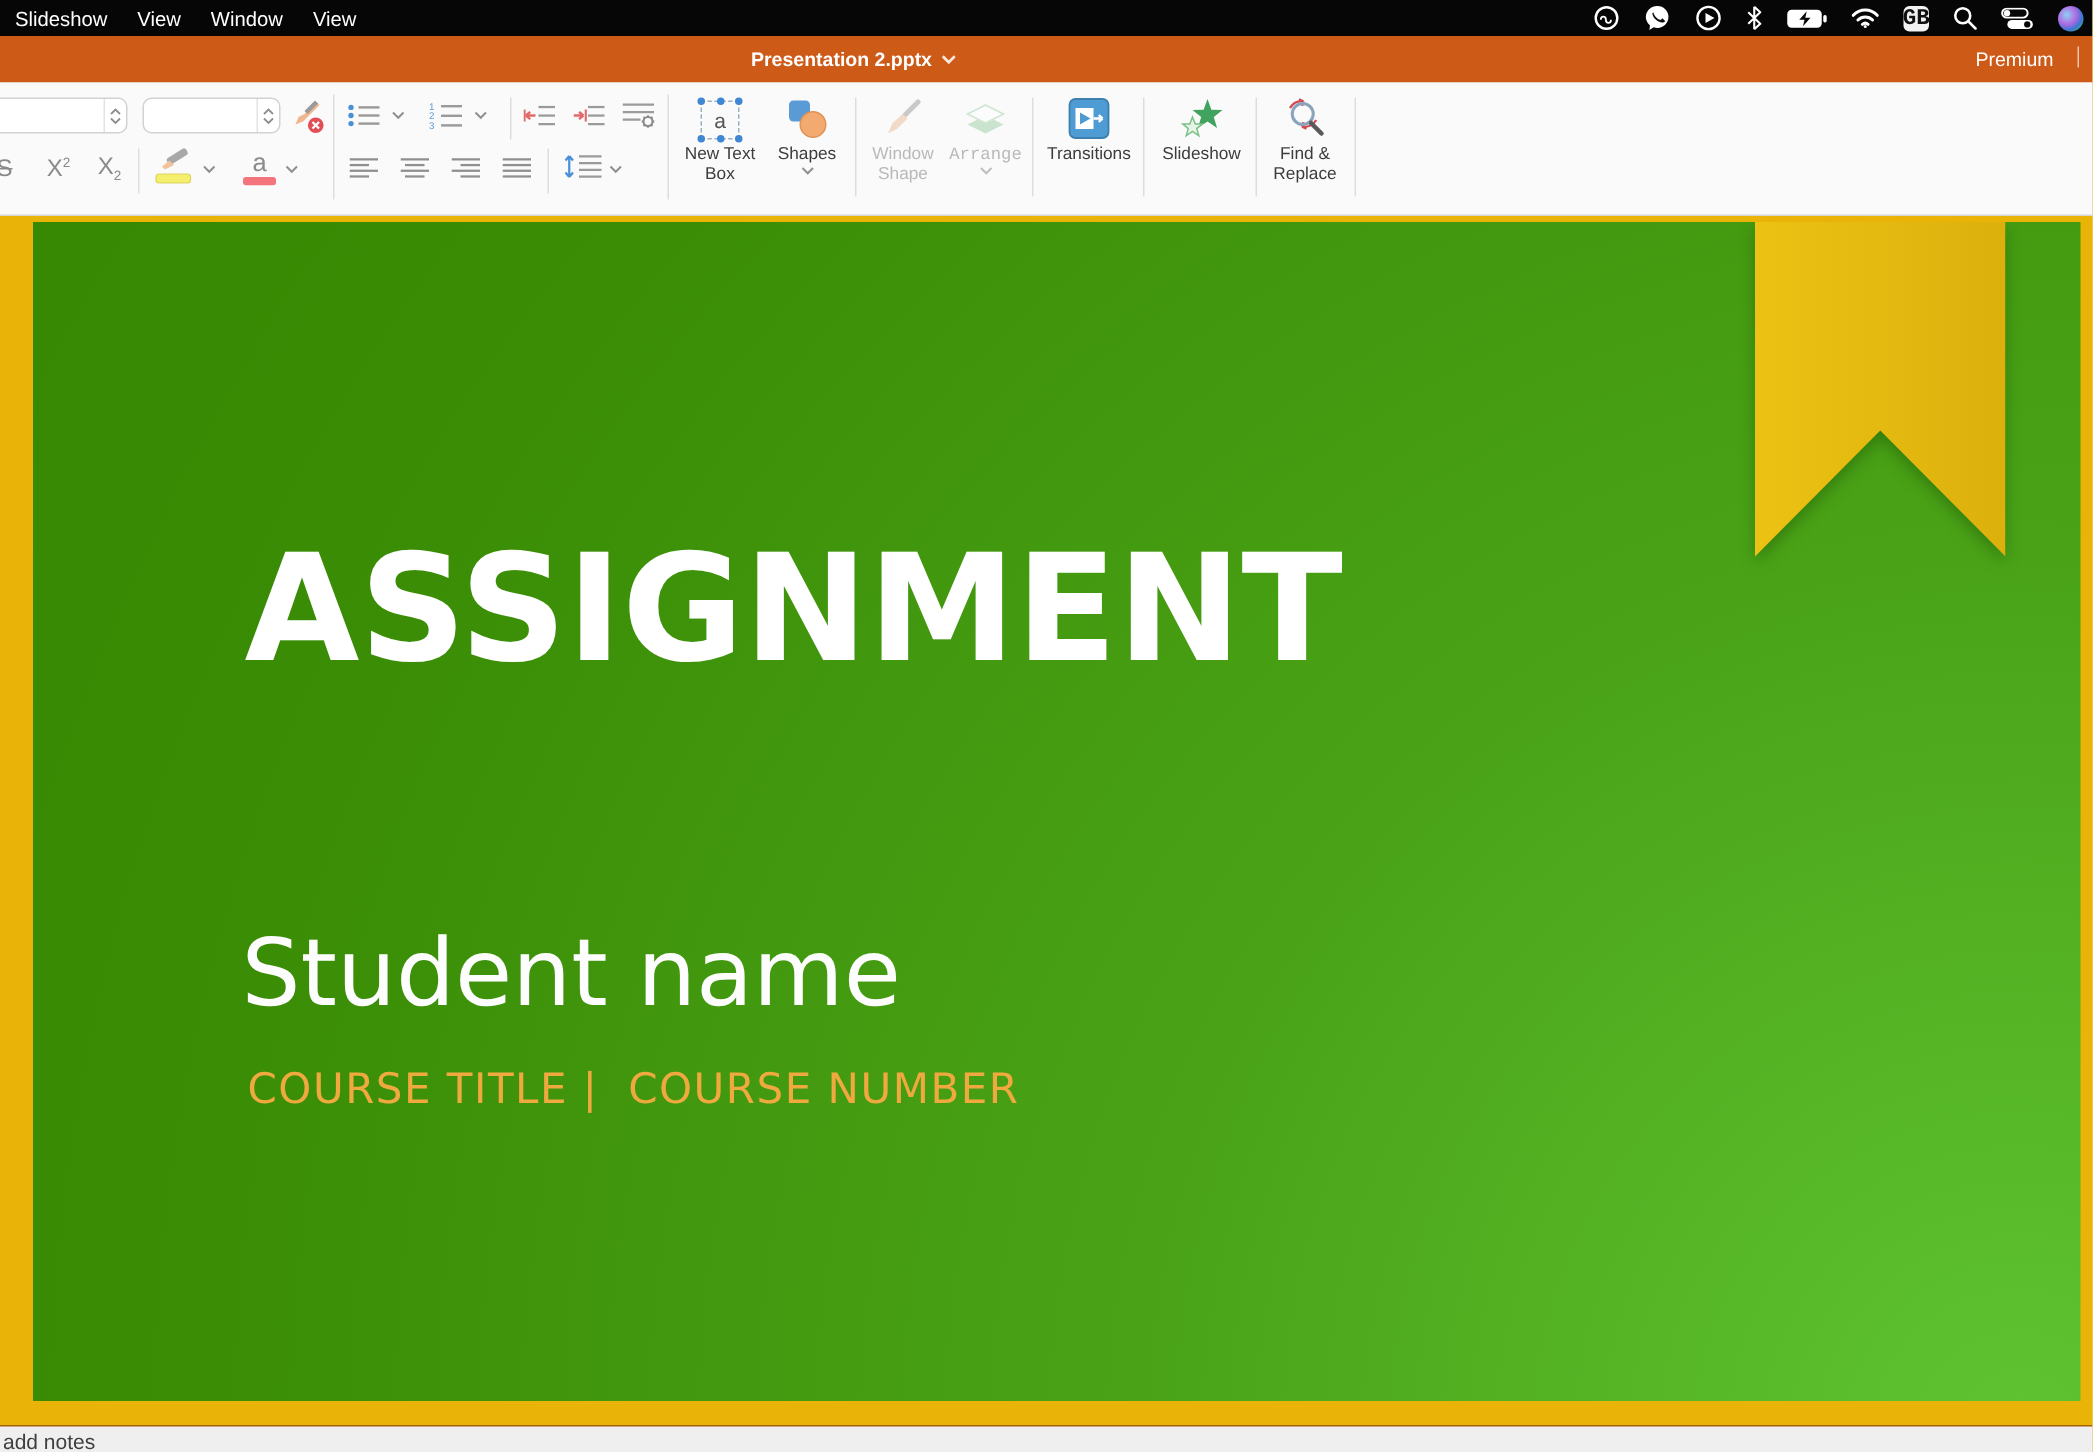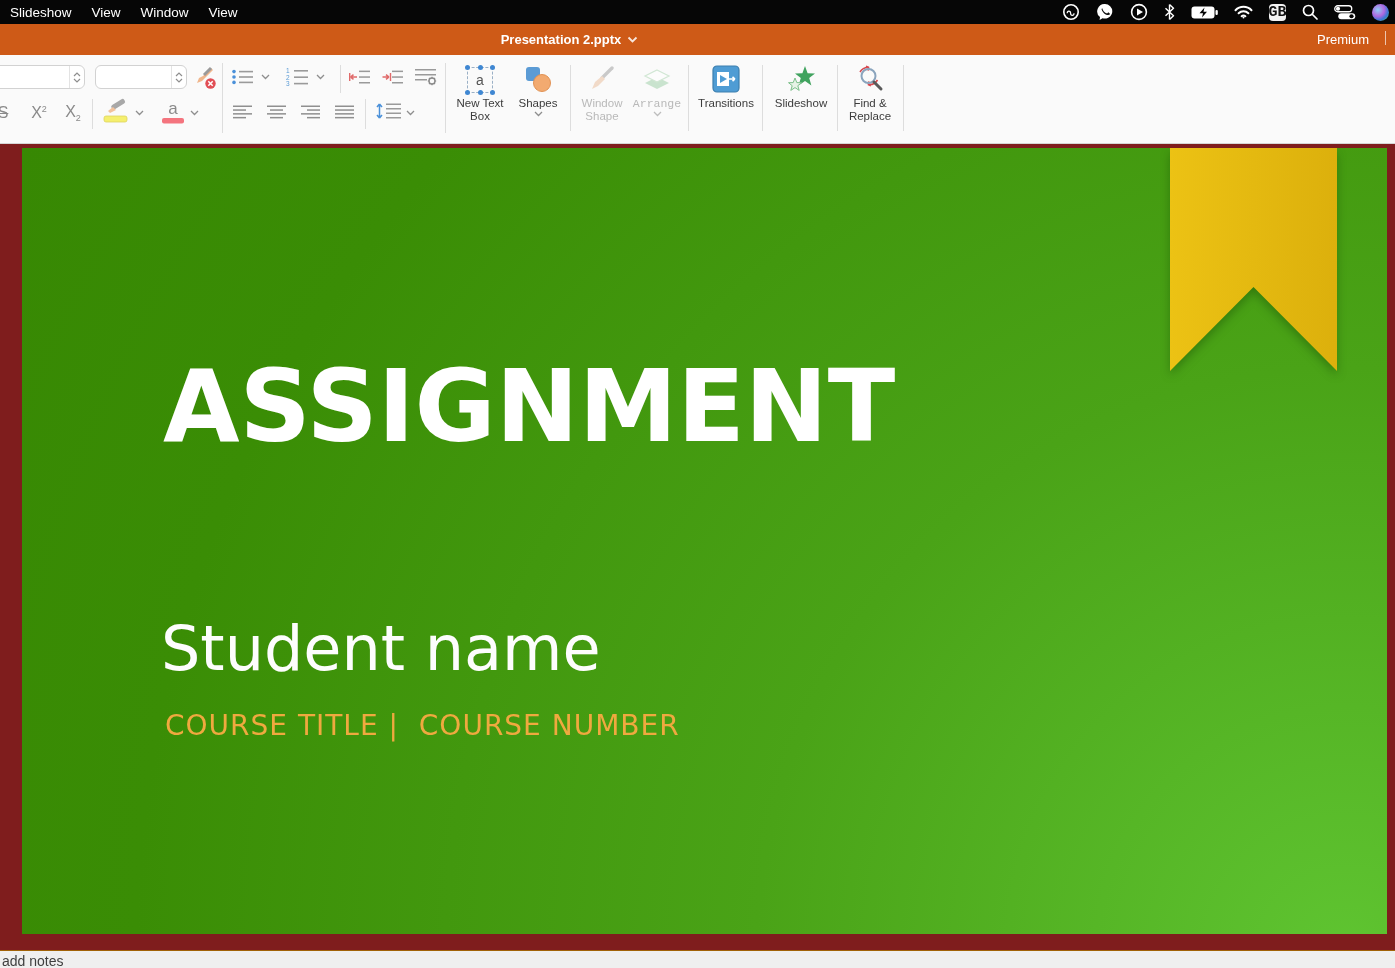--- a/index.html
+++ b/index.html
@@ -41,21 +41,21 @@
   .su060 sub, sub, sup { font-size:9px; color:#8a8a8a; }
 
   .bigbtn { position:absolute; top:6px; text-align:center; }
   .bigbtn .icon-slot { height:32px; display:flex; align-items:flex-end; justify-content:center; }
   .bigbtn .lbl { margin-top:4px; font-size:11.5px; line-height:13px; color:#3c3c3c; }
   .bigbtn.disabled .lbl { color:#b9b9b9; }
   .bigbtn.disabled .icon-slot { opacity:.45; }
   .bigbtn .under-chev { margin-top:1px; }
 
   
-  .workspace { position:relative; height:806px; background:#7f1d1d;padding-left:29px; }
+  .workspace { position:relative; height:806px; background:#eab308;padding-left:29px; }
   .slide { position:absolute; left:22px; top:4px; width:1365px; height:786px; overflow:hidden;
            background:radial-gradient(circle at 97% 103%, #5fc431 0%, #4aa317 38%, #3a8d05 78%, #378803 100%); }
   .ribbon { position:absolute; left:1148px; top:0; filter:drop-shadow(0 5px 5px rgba(15,60,0,.35)); }
   .slide-title { position:absolute; left:141px; top:188px; color:#fff; font-family:"DejaVu Sans", sans-serif;
                  font-weight:bold; font-size:99px; line-height:141px; letter-spacing:0; }
   .slide-subtitle { position:absolute; left:139px; top:466px; color:#fdfdfd; font-family:"DejaVu Sans", sans-serif;
                     font-size:62px; line-height:70px; font-weight:normal; }
   .slide-course { position:absolute; left:143px; top:560px; color:#efa93f; font-family:"DejaVu Sans", sans-serif;
                   font-size:28px; line-height:36px; letter-spacing:1px; white-space:pre; }
 

